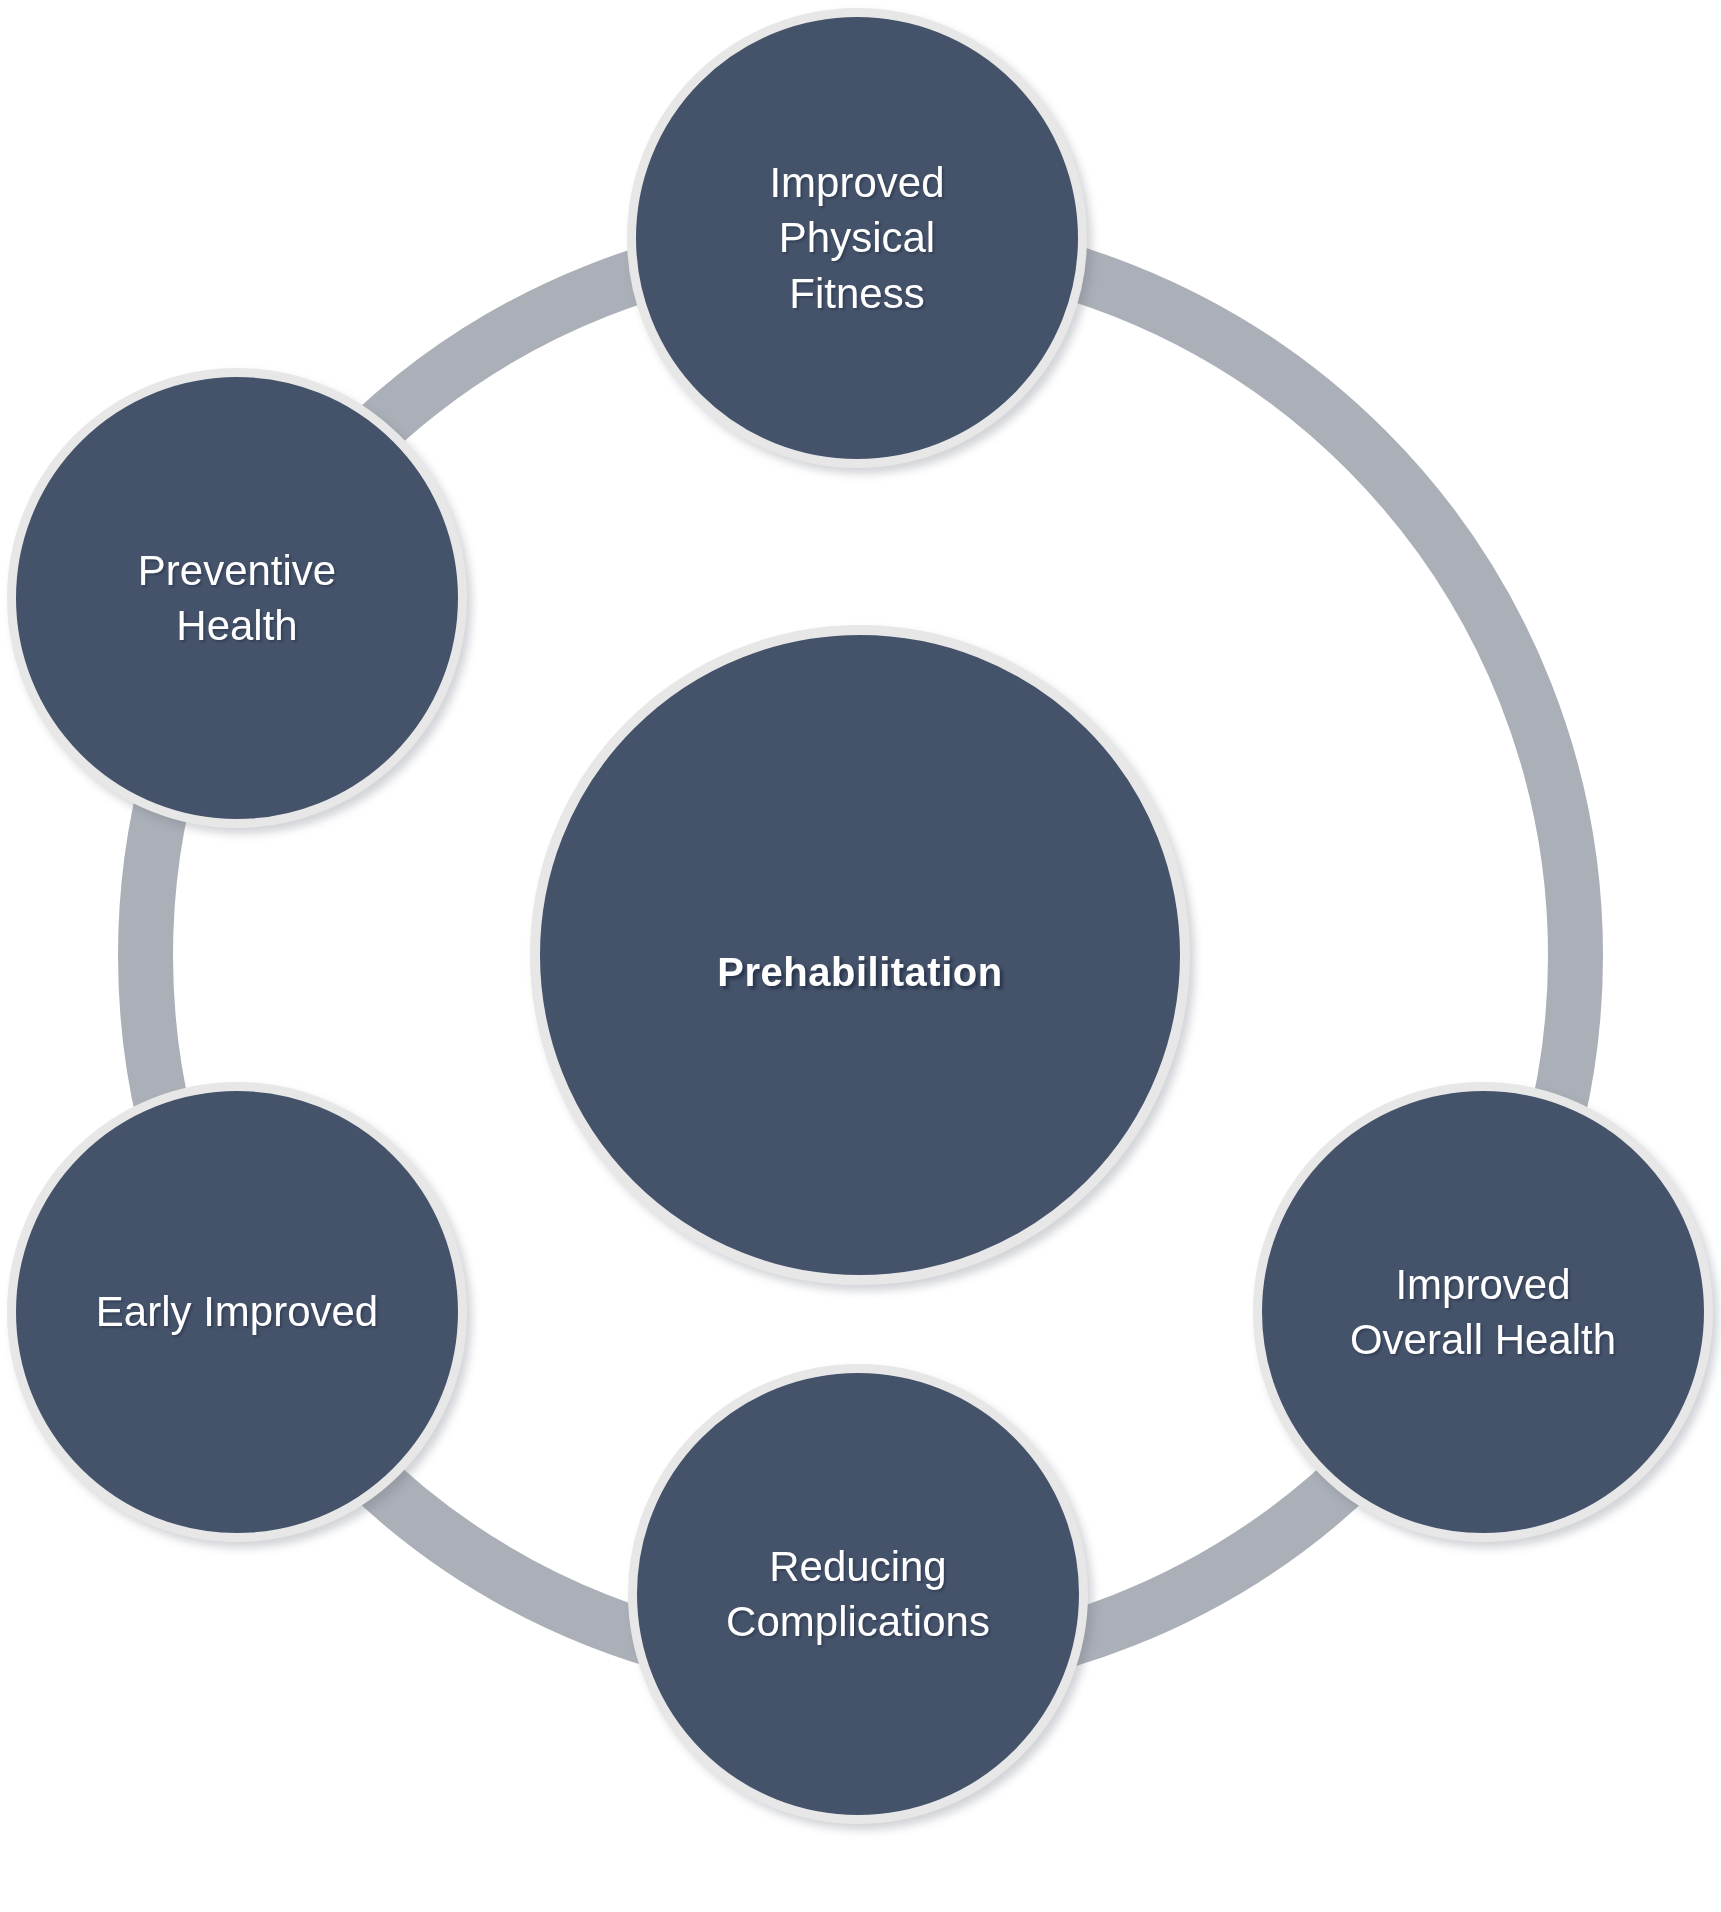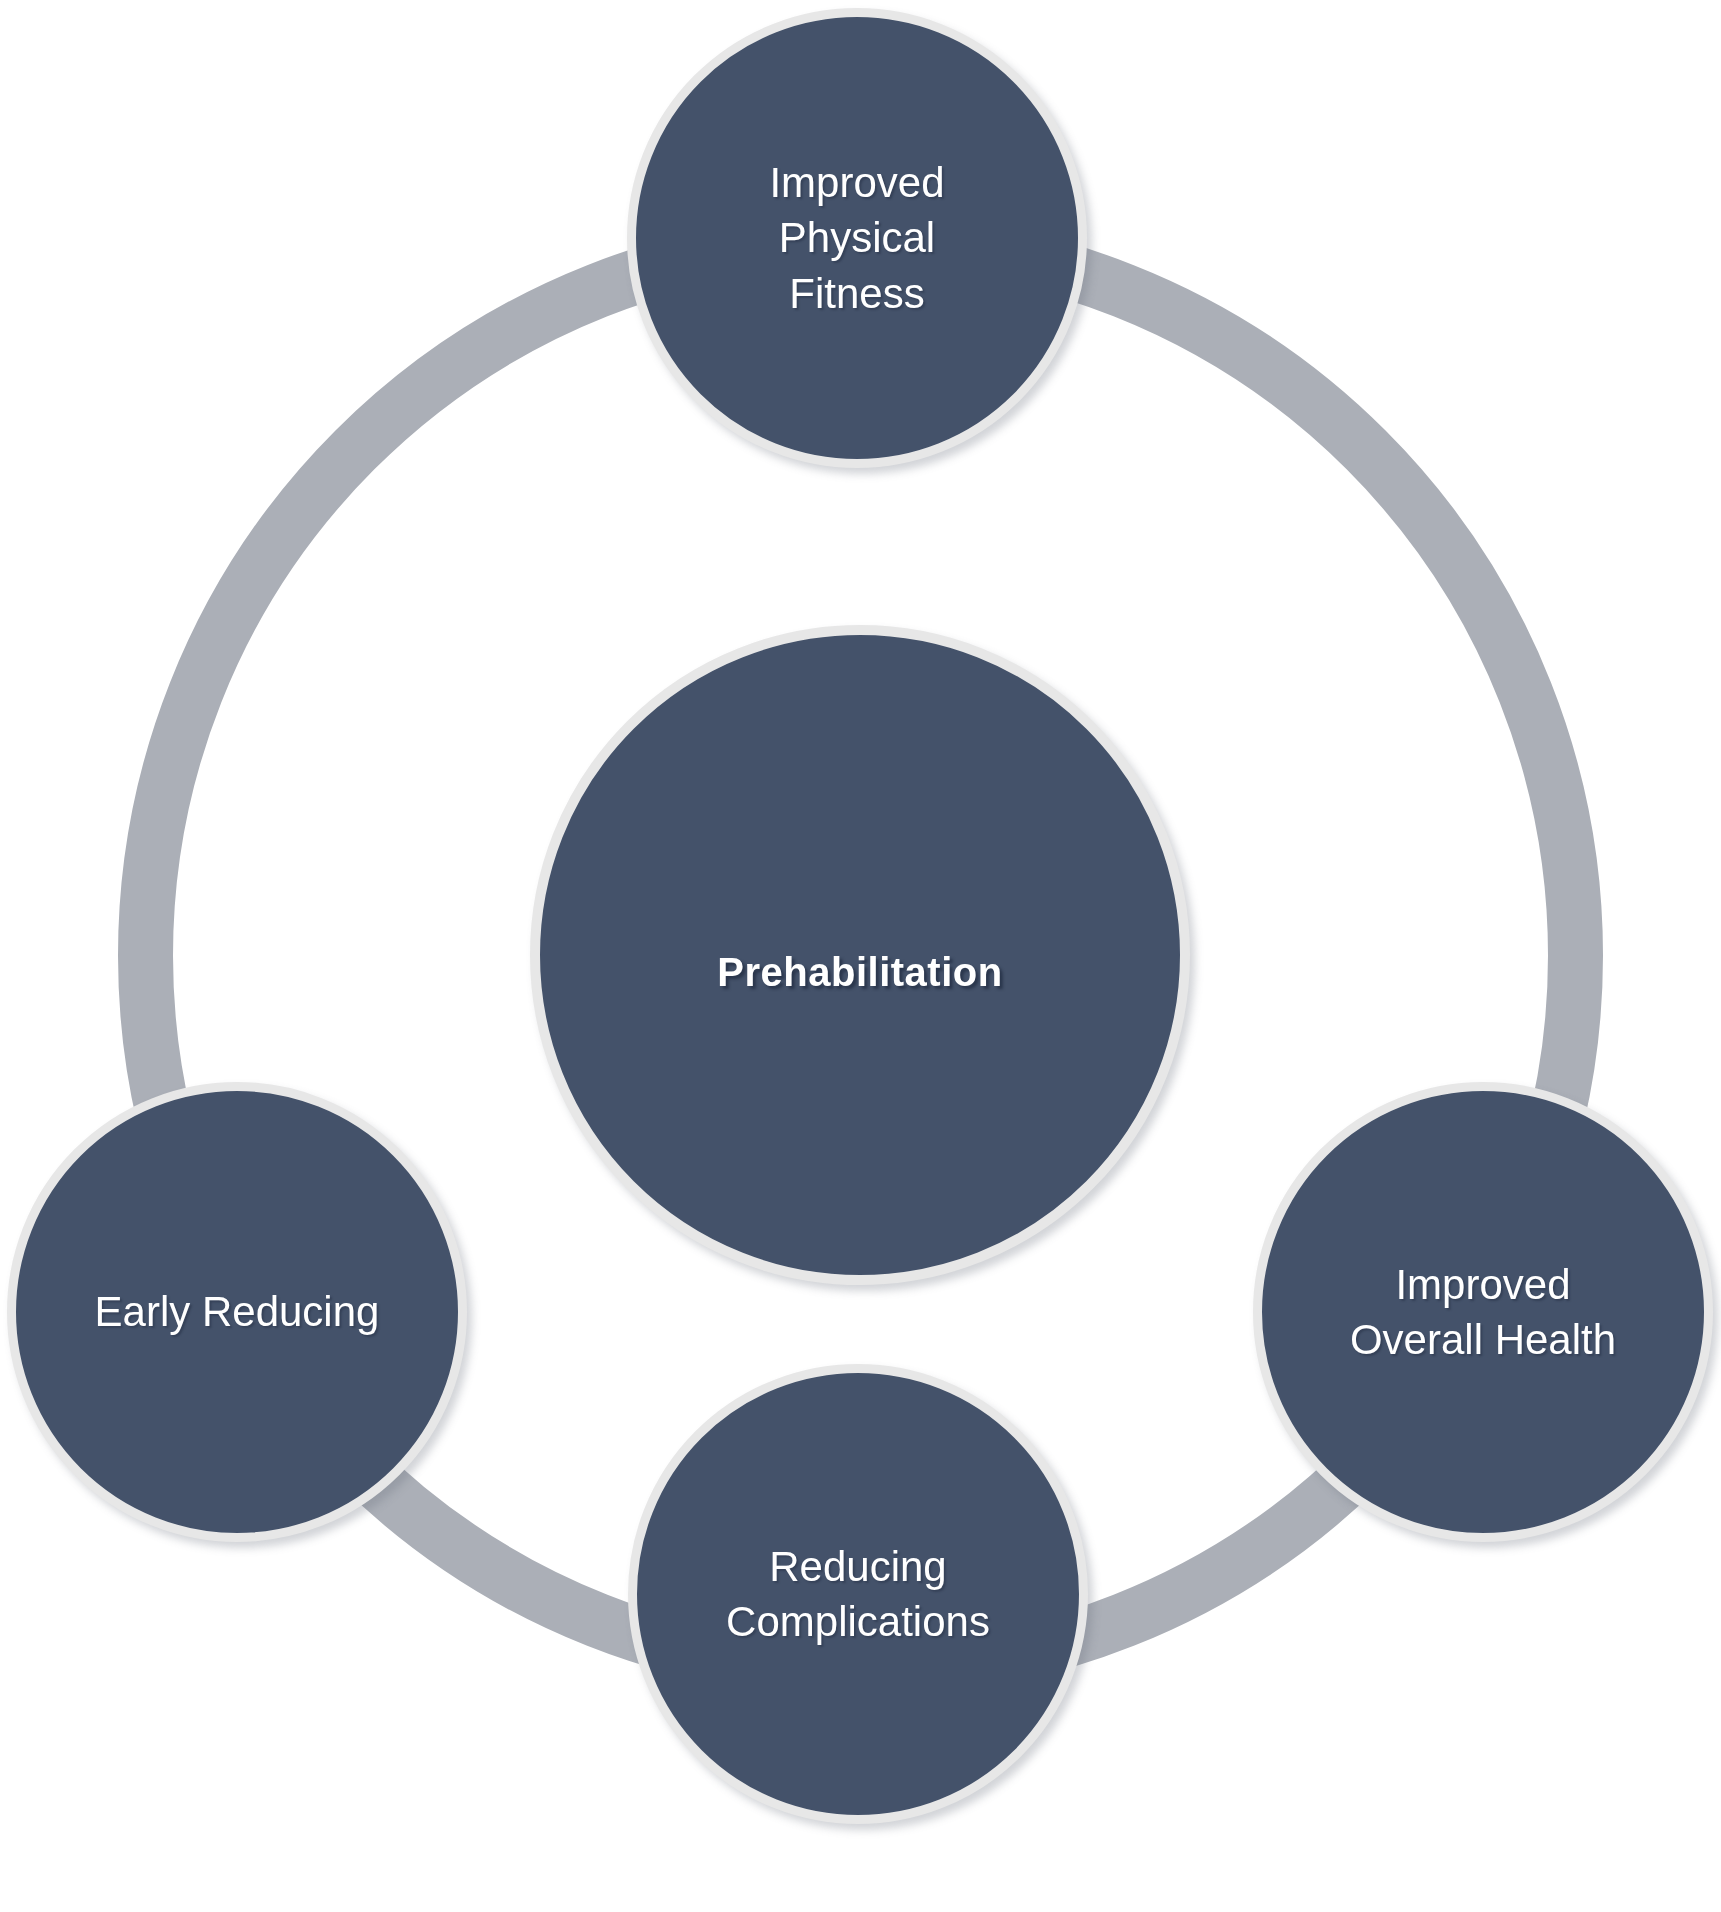--- a/index.html
+++ b/index.html
@@ -85,21 +85,25 @@
     <span class="node-label">Improved
 Overall Health</span>
   </div>
 
   <div class="node pos-bottom">
     <span class="node-label">Reducing
 Complications</span>
   </div>
 
   <div class="node pos-bottom-left">
-    <span class="node-label">Early Reducing</span>
+    <span class="node-label">Early Improved</span>
   </div>
 
+  <div class="node pos-top-left">
+    <span class="node-label">Preventive
+Health</span>
+  </div>
 
   <div class="hub">
     <span class="hub-label">Prehabilitation</span>
   </div>
 
 </div>
 
 </body></html>

